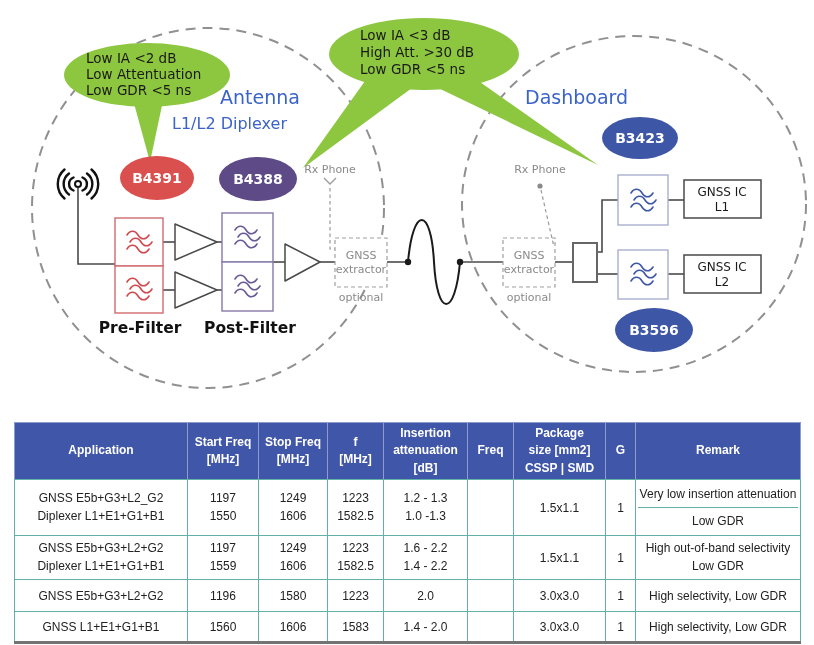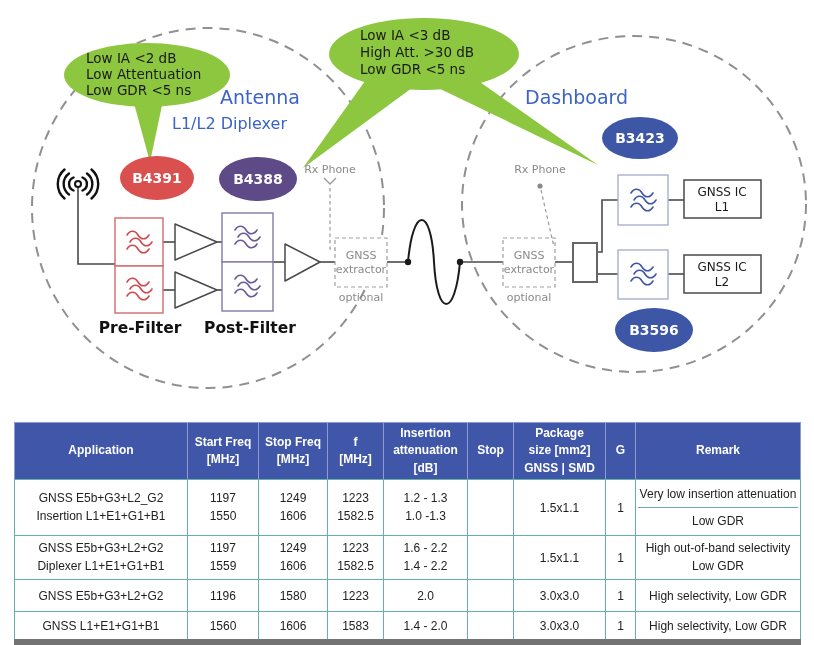--- a/index.html
+++ b/index.html
@@ -11,21 +11,21 @@
   #table-wrap{position:absolute;left:14px;top:422px;width:786px;}
   table.spec{border-collapse:collapse;table-layout:fixed;width:786px;
              font-family:"Liberation Sans",sans-serif;color:#222;}
   table.spec th{background:#4056a8;color:#ffffff;font-size:12px;font-weight:bold;
                 border:1px solid #8d9bd0;border-bottom:1px solid #62b0a8;
                 text-align:center;vertical-align:middle;padding:2px 1px;}
   table.spec td{border:1px solid #62b0a8;text-align:center;vertical-align:middle;
                 font-size:12px;padding:1px 2px;background:#ffffff;}
   tr.h-row{height:56px;} tr.r1{height:54px;} tr.r2{height:44px;}
   tr.r3{height:32px;} tr.r4{height:31px;}
-  tr.r4 td{border-bottom:7px solid #737373;}
+  tr.r4 td{border-bottom:3px solid #737373;}
   .ml{white-space:pre-line;line-height:1.45;}
   td.type-cell{color:#ffffff;font-weight:bold;font-size:12px;}
   td.bg-red{background:#d9504f;} td.bg-purple{background:#5d4a87;} td.bg-blue{background:#3d56a5;}
   td.remark{font-size:11.5px;margin-top:32px;}
   td.remark-split{padding:0;font-size:11.5px;}
   .half{height:26px;display:flex;align-items:center;justify-content:center;text-align:right;}
   .half + .half{border-top:1px solid #62b0a8;}
 
   
   text{font-family:"DejaVu Sans",sans-serif;}
@@ -214,31 +214,31 @@
       <th class="ml">Application</th>
       <th class="ml">Start Freq
 [MHz]</th>
       <th class="ml">Stop Freq
 [MHz]</th>
       <th class="ml">f
 [MHz]</th>
       <th class="ml">Insertion
 attenuation
 [dB]</th>
-      <th class="ml">Stop</th>
+      <th class="ml">Freq</th>
       <th class="ml">Package
 size [mm2]
-GNSS | SMD</th>
+CSSP | SMD</th>
       <th class="ml">G</th>
       <th class="ml">Remark</th>
     </tr>
 
     <tr class="r1">
       <td class="ml">GNSS E5b+G3+L2_G2
-Insertion L1+E1+G1+B1</td>
+Diplexer L1+E1+G1+B1</td>
       <td class="ml">1197
 1550</td>
       <td class="ml">1249
 1606</td>
       <td class="ml">1223
 1582.5</td>
       <td class="ml">1.2 - 1.3
 1.0 -1.3</td>
       <td class="type-cell bg-red">B4391</td>
       <td>1.5x1.1</td>

